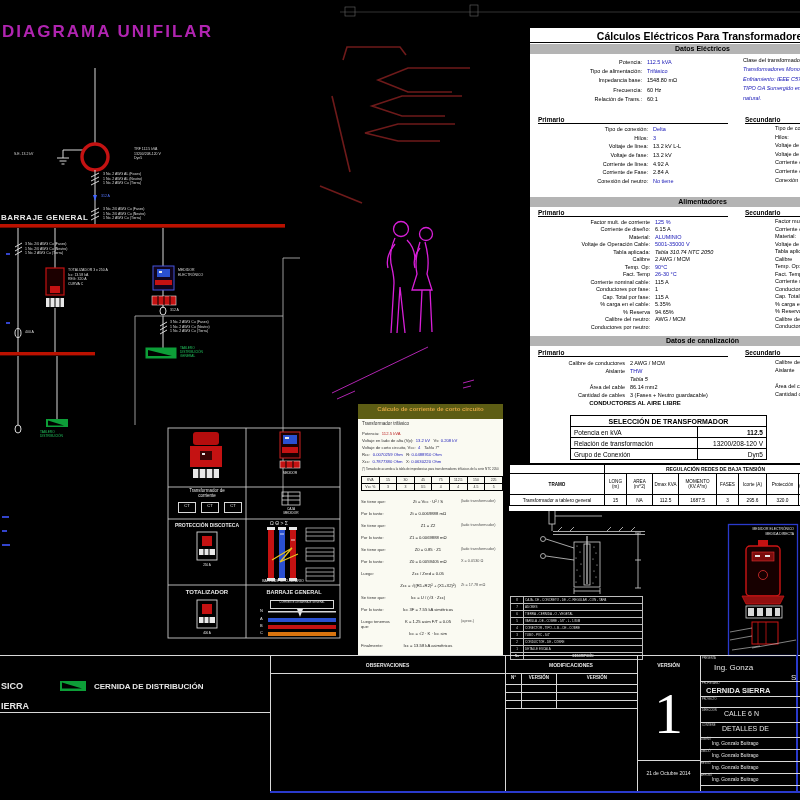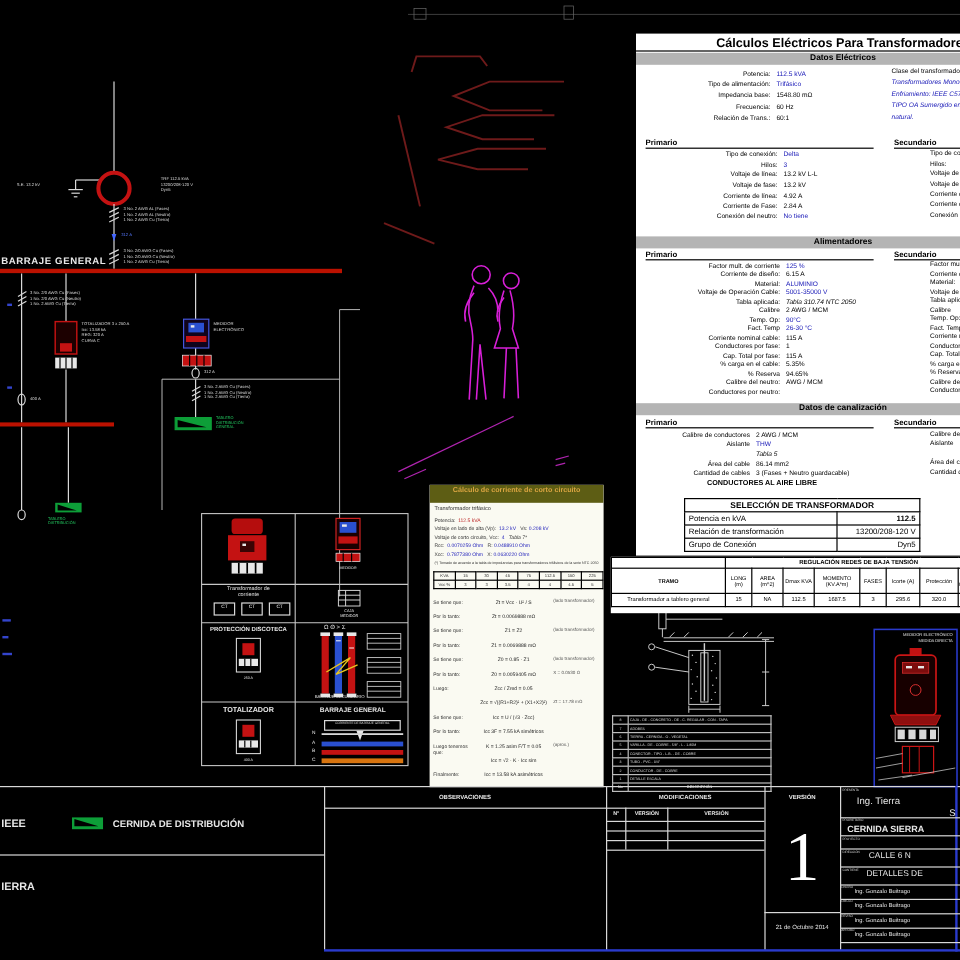--- a/index.html
+++ b/index.html
@@ -340,20 +340,21 @@
       <line x1="766" y1="622" x2="766" y2="644" stroke="#cc1515" stroke-width="0.8"></line>
       <g stroke="#d8d8d8" stroke-width="0.6">
         <line x1="730" y1="632" x2="752" y2="628"></line>
         <line x1="730" y1="640" x2="752" y2="636"></line>
         <line x1="752" y1="648" x2="796" y2="640"></line>
         <line x1="732" y1="650" x2="760" y2="646"></line>
       </g>
     </g>
   </svg>
 
+  <div id="maintitle">DIAGRAMA  UNIFILAR</div>
 
   <div class="dl" style="left:14px;top:152px;">S.E. 13.2 kV</div>
   <div class="dl" style="left:134px;top:147px;"><span>TRF 112.5 kVA</span><br><span>13200/208-120 V</span><br><span>Dyn5</span></div>
   <div class="dl" style="left:103px;top:172px;"><span>3 No. 2 AWG AL (Fases)</span><br><span>1 No. 2 AWG AL (Neutro)</span><br><span>1 No. 2 AWG Cu (Tierra)</span></div>
   <div class="dl blue" style="left:101px;top:194px;">312 A</div>
   <div class="dl" style="left:103px;top:207px;"><span>3 No. 2/0 AWG Cu (Fases)</span><br><span>1 No. 2/0 AWG Cu (Neutro)</span><br><span>1 No. 2 AWG Cu (Tierra)</span></div>
   <div class="buslbl" style="left:1px;top:213px;">BARRAJE GENERAL</div>
   <div class="dl" style="left:25px;top:242px;"><span>3 No. 2/0 AWG Cu (Fases)</span><br><span>1 No. 2/0 AWG Cu (Neutro)</span><br><span>1 No. 2 AWG Cu (Tierra)</span></div>
   <div class="dl" style="left:68px;top:268px;"><span>TOTALIZADOR 3 x 250 A</span><br><span>Icc: 13.58 kA</span><br><span>REG: 320 A</span><br><span>CURVA C</span></div>
   <div class="dl" style="left:178px;top:268px;"><span>MEDIDOR</span><br><span>ELECTRÓNICO</span></div>
@@ -789,22 +790,22 @@
   <div>
     <div class="tb-line" style="left:0;top:655px;width:800px;height:1px;"></div>
     <div class="tb-line" style="left:270px;top:655px;width:1px;height:137px;"></div>
     <div class="tb-line" style="left:505px;top:655px;width:1px;height:137px;"></div>
     <div class="tb-line" style="left:637px;top:655px;width:1px;height:137px;"></div>
     <div class="tb-line" style="left:700px;top:655px;width:1px;height:137px;"></div>
     <div class="tb-line" style="left:0;top:712px;width:270px;height:1px;"></div>
     <div class="tb-blue" style="left:270px;top:791px;width:530px;height:2px;"></div>
     <div class="tb-blue" style="left:796px;top:655px;width:2px;height:138px;"></div>
 
-    <div class="tbl" style="left:1px;top:681px;font-size:9px;font-weight:bold;">IEEE</div>
-    <div class="tbl" style="left:1px;top:701px;font-size:9px;font-weight:bold;margin-top:33px;">IERRA</div>
+    <div class="tbl" style="left:1px;top:681px;font-size:9px;font-weight:bold;">SICO</div>
+    <div class="tbl" style="left:1px;top:701px;font-size:9px;font-weight:bold;">IERRA</div>
     <div class="tbl" style="left:94px;top:682px;font-size:8px;font-weight:bold;">CERNIDA DE DISTRIBUCIÓN</div>
 
     <div class="tb-line" style="left:270px;top:673px;width:367px;height:1px;"></div>
     <div class="tbl" style="left:270px;top:662px;width:235px;text-align:center;font-size:5px;font-weight:bold;">OBSERVACIONES</div>
 
     <div class="tbl" style="left:505px;top:662px;width:132px;text-align:center;font-size:5px;font-weight:bold;">MODIFICACIONES</div>
     <div class="tb-line" style="left:505px;top:684px;width:132px;height:1px;"></div>
     <div class="tb-line" style="left:505px;top:692px;width:132px;height:1px;"></div>
     <div class="tb-line" style="left:505px;top:700px;width:132px;height:1px;"></div>
     <div class="tb-line" style="left:505px;top:708px;width:132px;height:1px;"></div>
@@ -823,21 +824,21 @@
     <div class="tb-line" style="left:700px;top:696px;width:100px;height:1px;"></div>
     <div class="tb-line" style="left:700px;top:707px;width:100px;height:1px;"></div>
     <div class="tb-line" style="left:700px;top:722px;width:100px;height:1px;"></div>
     <div class="tb-line" style="left:700px;top:737px;width:100px;height:1px;"></div>
     <div class="tb-line" style="left:700px;top:749px;width:100px;height:1px;"></div>
     <div class="tb-line" style="left:700px;top:761px;width:100px;height:1px;"></div>
     <div class="tb-line" style="left:700px;top:773px;width:100px;height:1px;"></div>
     <div class="tb-line" style="left:700px;top:785px;width:100px;height:1px;"></div>
 
     <div class="tbl tlab" style="left:702px;top:657px;">PRESENTA</div>
-    <div class="tbl" style="left:714px;top:663px;font-size:8px;">Ing. Tierra</div>
+    <div class="tbl" style="left:714px;top:663px;font-size:8px;">Ing. Gonza</div>
     <div class="tbl" style="left:791px;top:673px;font-size:8px;">S</div>
     <div class="tbl tlab" style="left:702px;top:682px;">PROPIETARIO</div>
     <div class="tbl" style="left:706px;top:686px;font-size:7.5px;font-weight:bold;">CERNIDA SIERRA</div>
     <div class="tbl tlab" style="left:702px;top:698px;">PROYECTO</div>
     <div class="tbl tlab" style="left:702px;top:709px;">DIRECCIÓN</div>
     <div class="tbl" style="left:724px;top:710px;font-size:7px;">CALLE 6 N</div>
     <div class="tbl tlab" style="left:702px;top:724px;">CONTIENE</div>
     <div class="tbl" style="left:722px;top:725px;font-size:7px;">DETALLES DE</div>
 
     <div class="tbl tlab" style="left:701px;top:738px;">DISEÑÓ</div>

